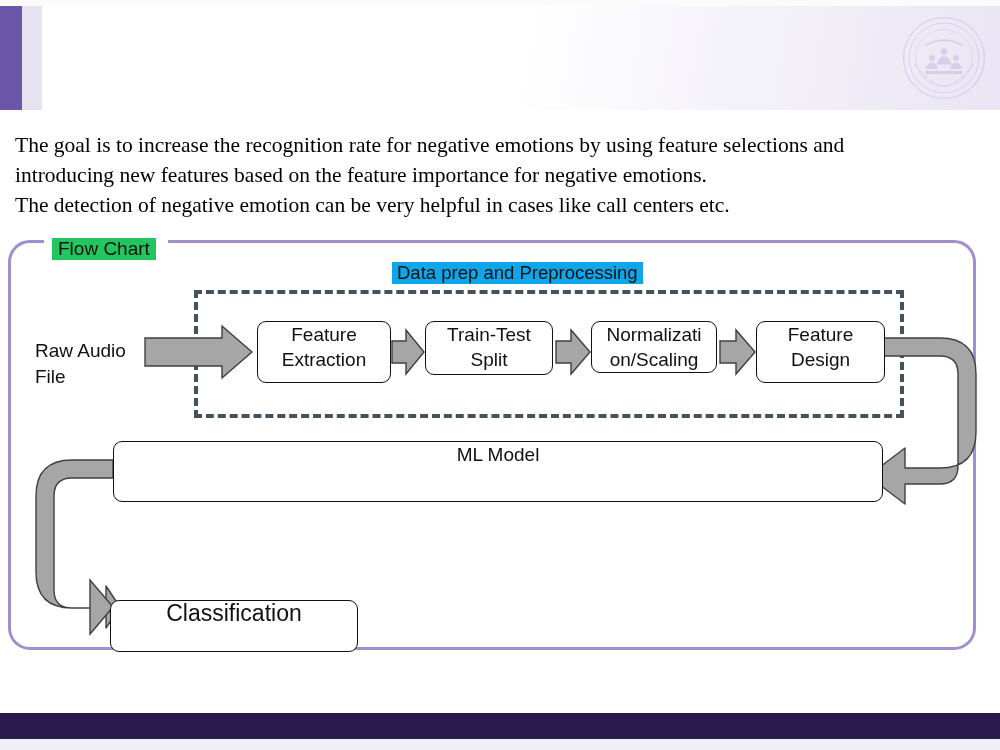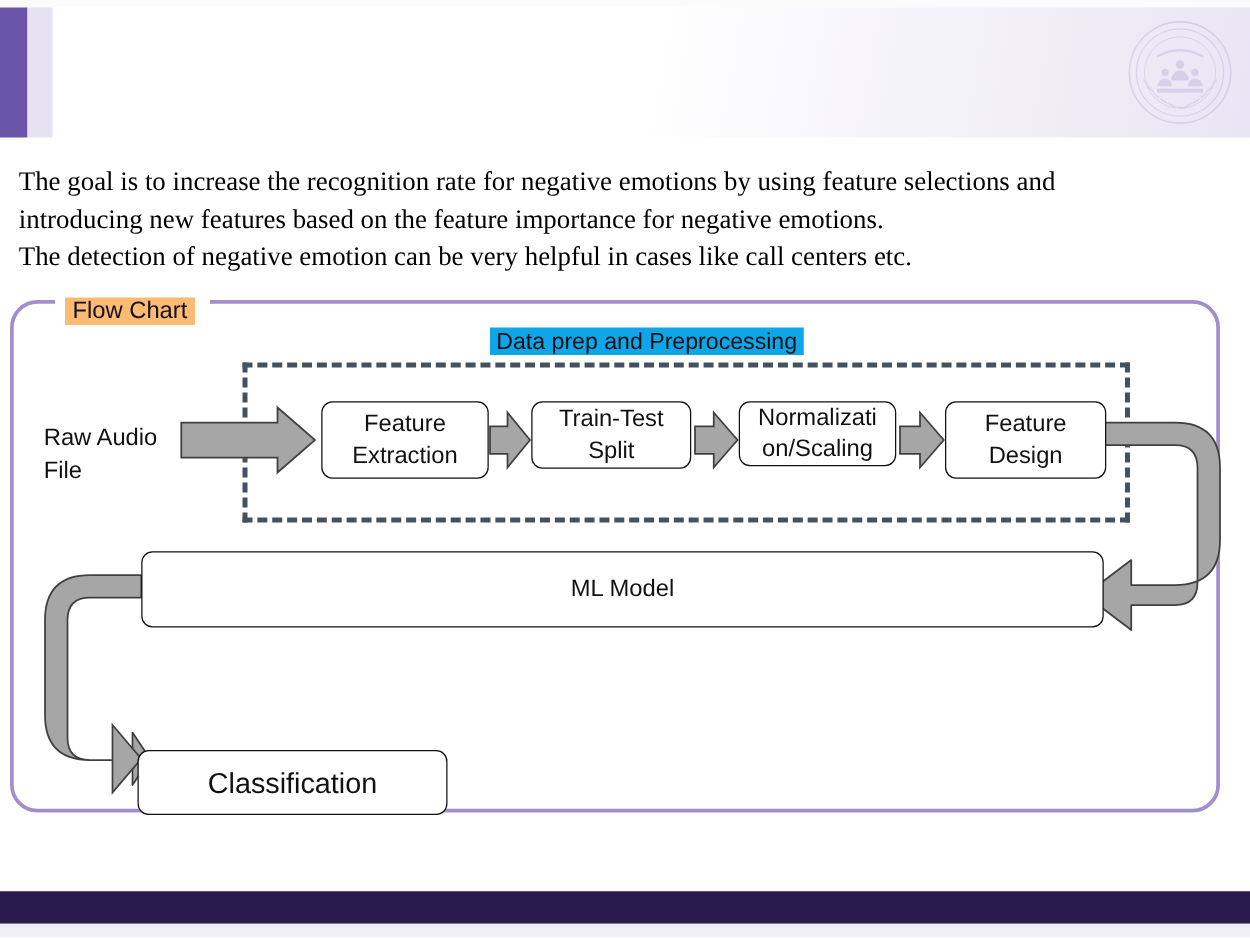--- a/index.html
+++ b/index.html
@@ -99,21 +99,21 @@
     width: 124px;
     height: 20px;
     background: #ffffff;
   }
   #flow-group-label {
     position: absolute;
     left: 52px;
     top: 238px;
     font-size: 19px;
     color: #111111;
-    background: #fdba74;
+    background: #22c55e;
     padding: 0 6px;
     line-height: 22px;
   }
 
   
   #dashed-box {
     position: absolute;
     left: 194px;
     top: 290px;
     width: 710px;
@@ -133,21 +133,21 @@
   }
 
   
   .proc-box {
     position: absolute;
     background: #ffffff;
     border: 1.6px solid #111111;
     border-radius: 9px;
     box-sizing: border-box;
     display: flex;
-    align-items: center;
+    align-items: flex-start;
     justify-content: center;
     text-align: center;
     font-size: 19px;
     color: #111111;
     line-height: 25px;
     z-index: 5;
   }
 
   #box-feature-extraction { left: 257px; top: 321px; width: 134px; height: 62px; }
   #box-train-test        { left: 425px; top: 321px; width: 128px; height: 54px; }

